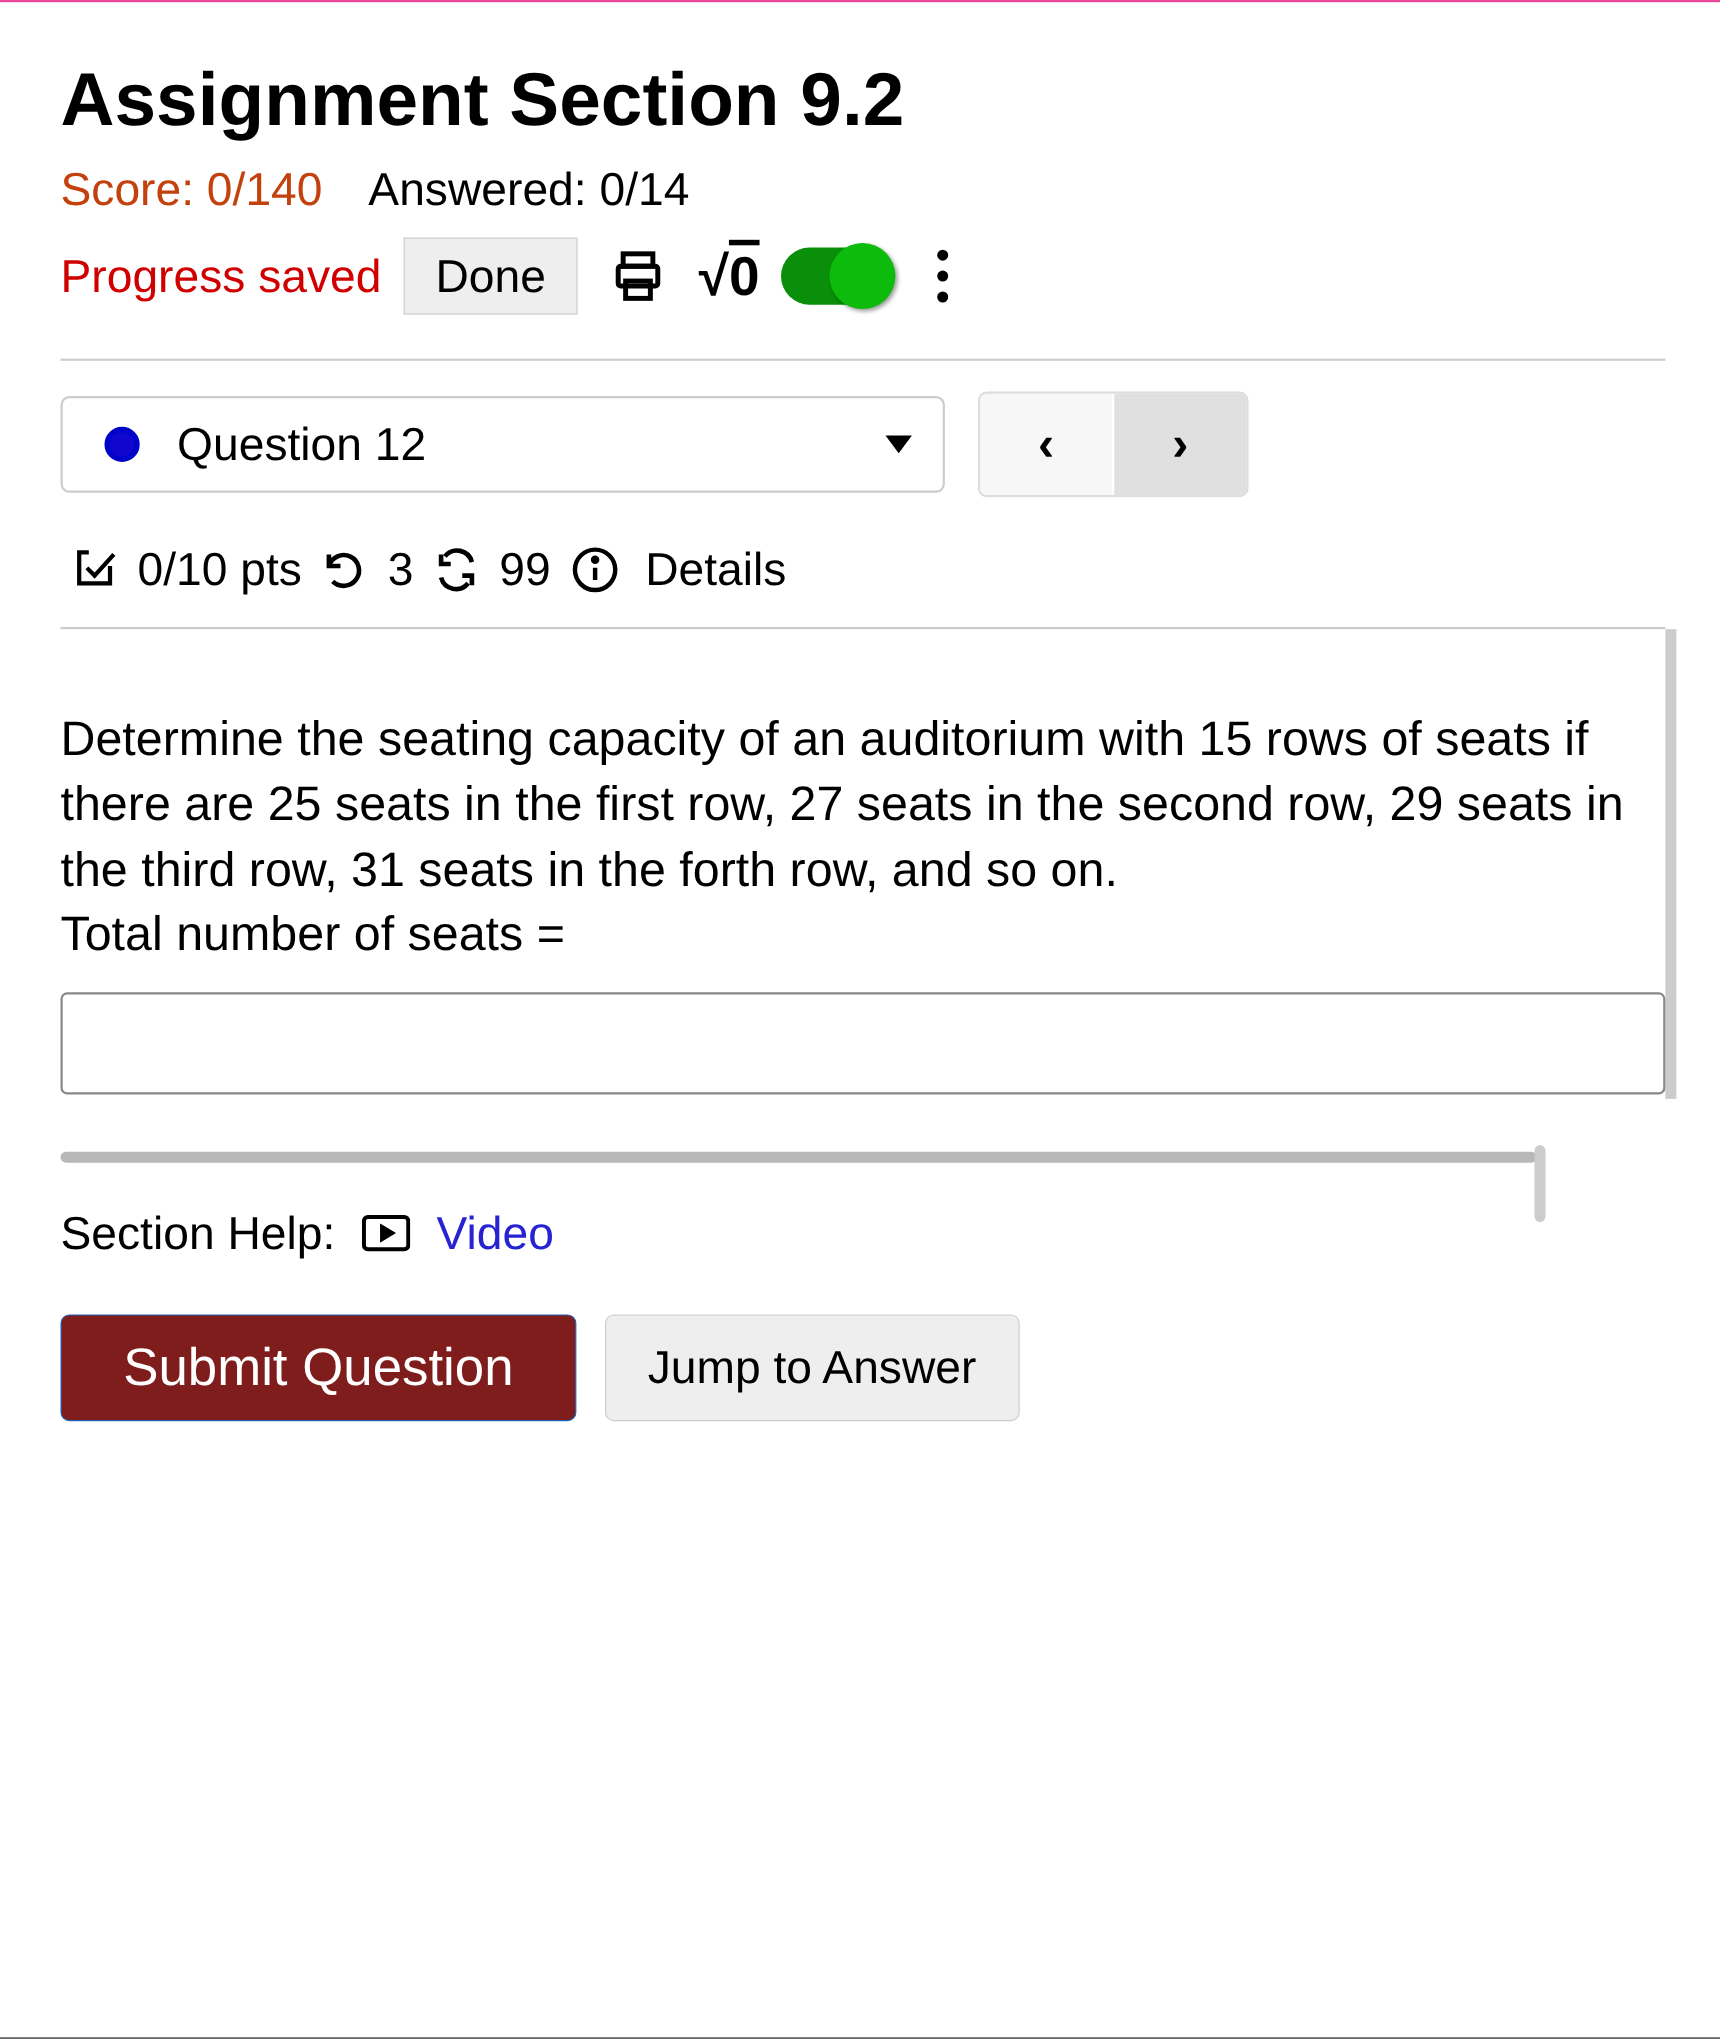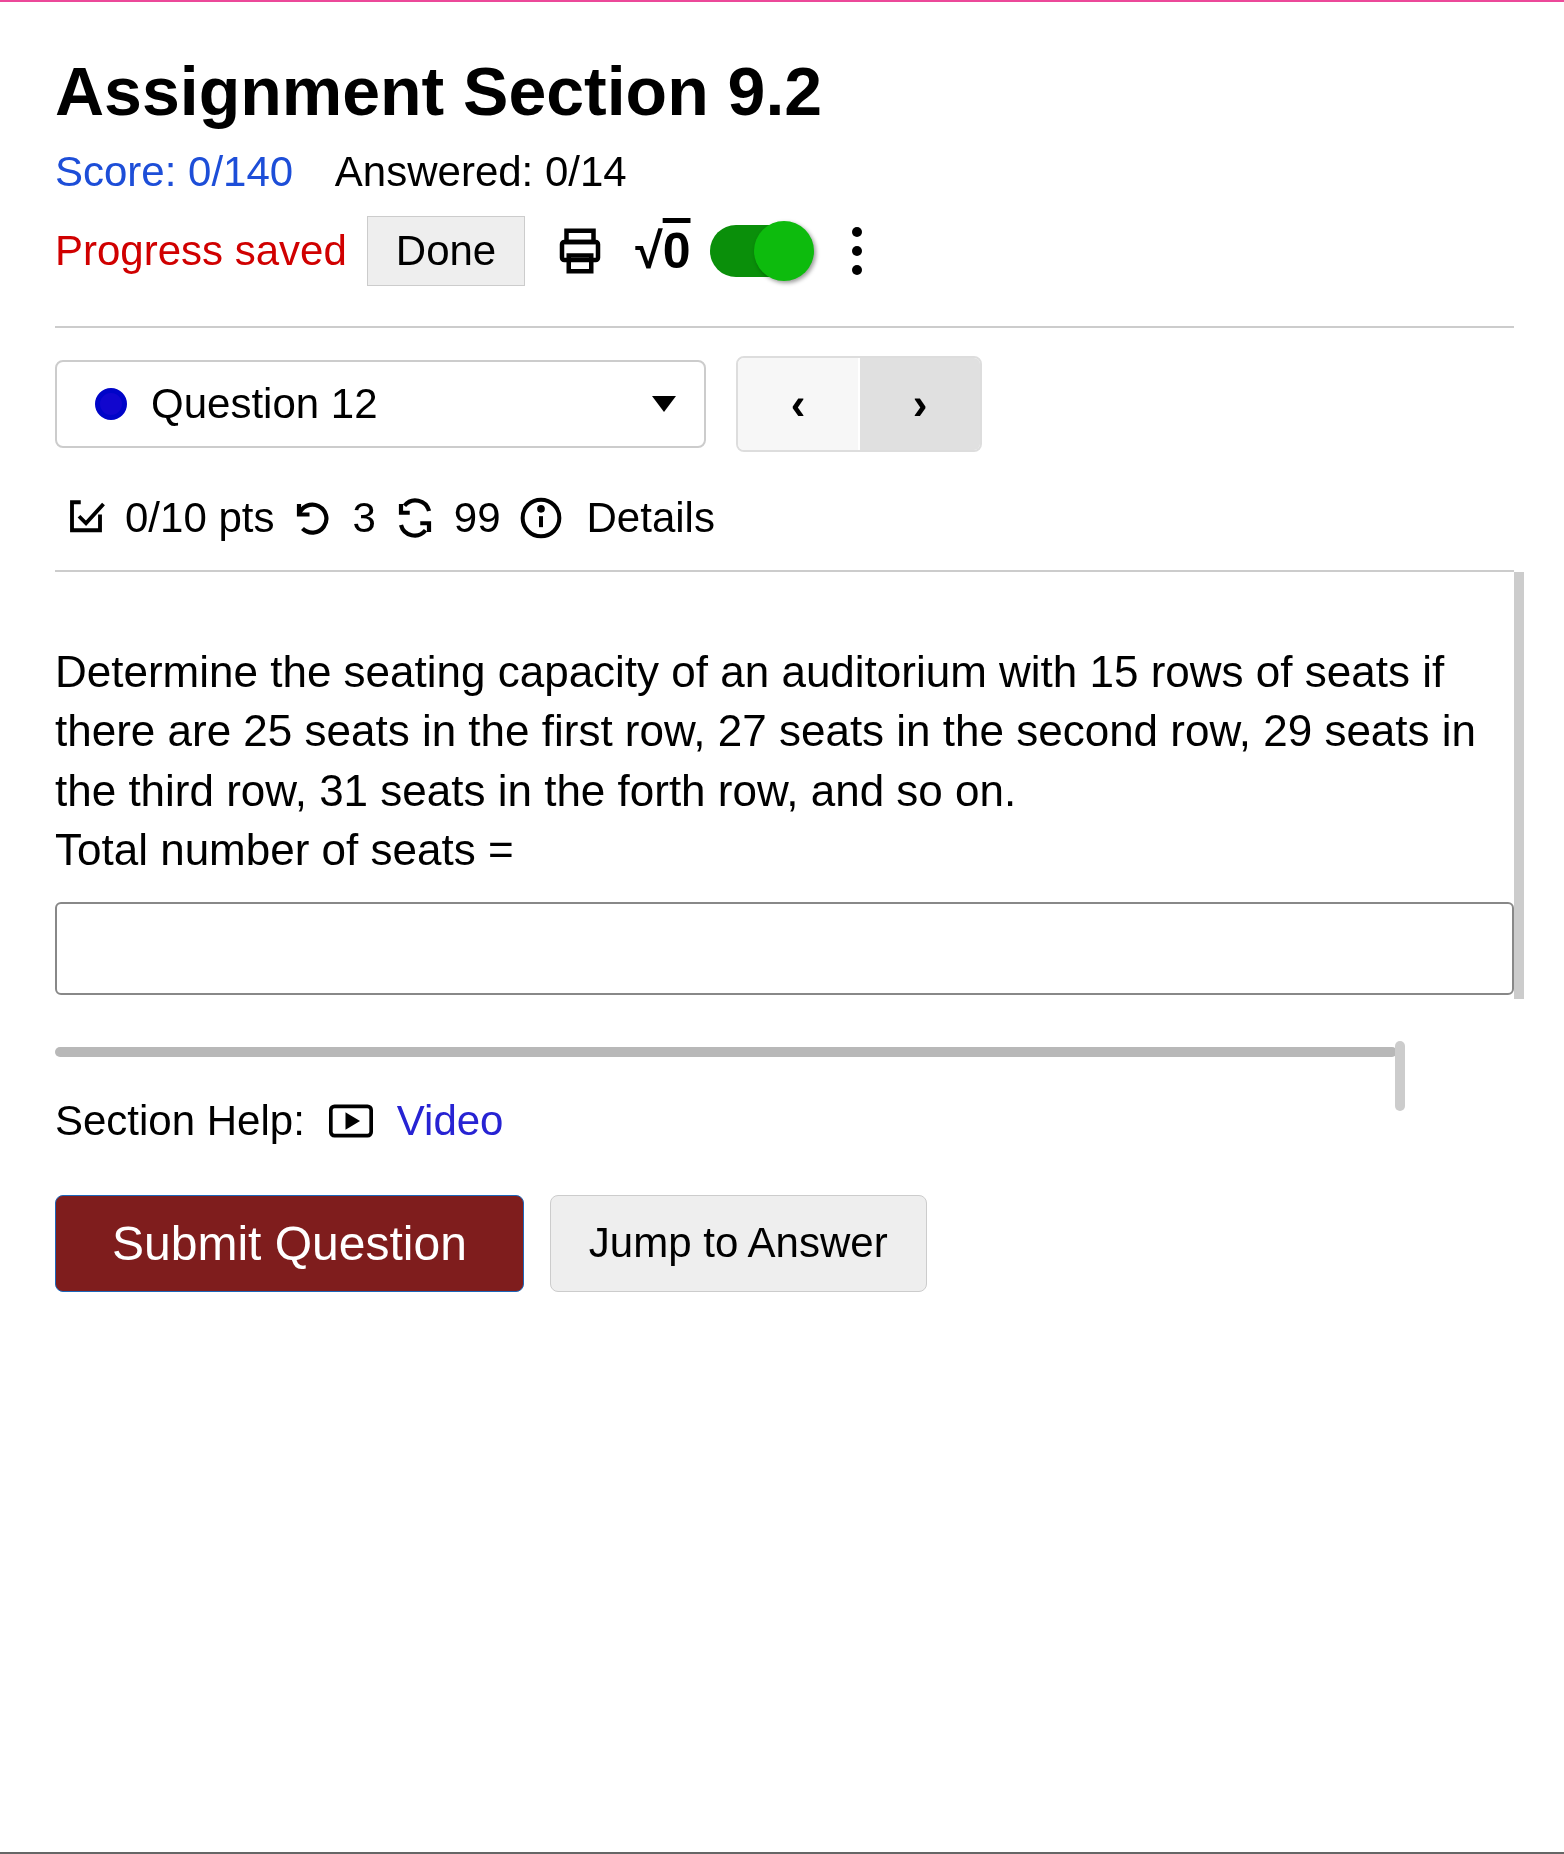--- a/index.html
+++ b/index.html
@@ -18,21 +18,21 @@
     height: 1854px;
   }
   h1 {
     margin: 0 0 18px 0;
     font-size: 68px;
     font-weight: 700;
   }
   .score-row {
     margin-bottom: 20px;
   }
-  .score-black { color: #1d4ed8; }
+  .score-black { color: #c2410c; }
   .score-gray  { color: #000000; margin-left: 30px; }
   .tools-row {
     display: flex;
     align-items: center;
     gap: 20px;
     margin-bottom: 40px;
   }
   .progress-saved { color: #d00000; }
   .done-btn {
     background: #eeeeee;
@@ -71,25 +71,25 @@
   }
   hr.divider {
     border: none; border-top: 2px solid #ccc; margin: 0;
   }
   .qnav-row {
     display: flex; align-items: center; gap: 30px;
     padding: 28px 0;
   }
   .question-select {
     flex: 0 0 auto;
-    display: flex; align-items: center; gap: 24px;
+    display: flex; align-items: center; gap: 34px;
     border: 2px solid #ccc;
     border-radius: 8px;
     padding: 18px 28px;
-    width: 651px;
+    width: 804px;
     cursor: pointer;
   }
   .blue-dot {
     width: 32px; height: 32px; border-radius: 50%;
     background: #1106ce; border: 5px solid #0004c8; display:inline-block;
     margin-left: 10px;
   }
   .dropdown-caret {
     margin-left: auto;
     width: 0; height: 0;

